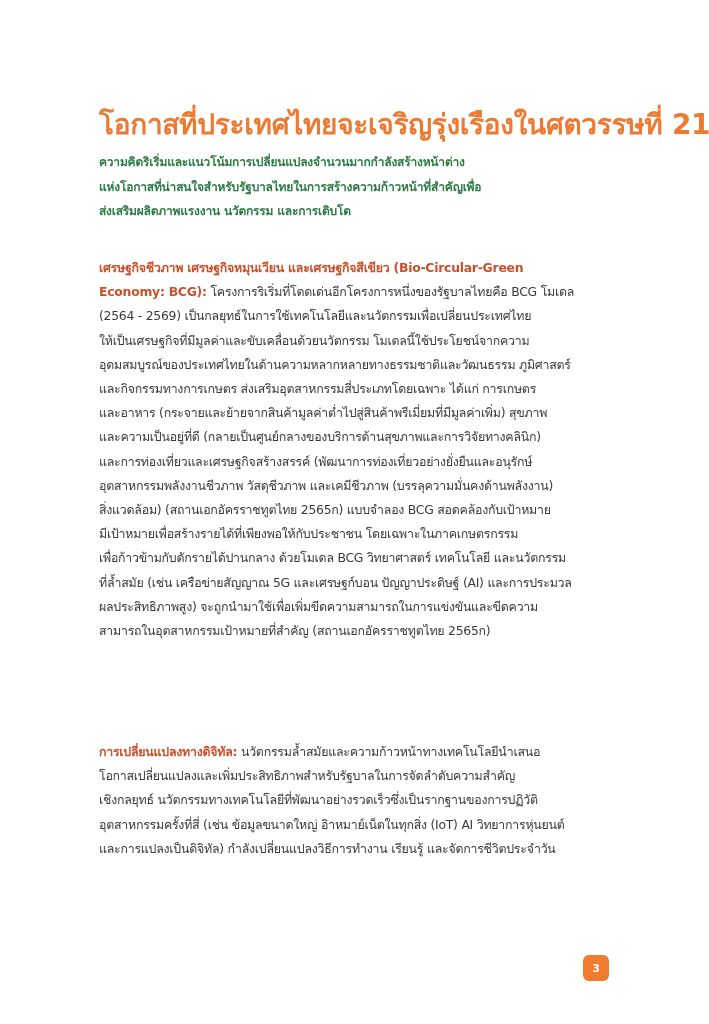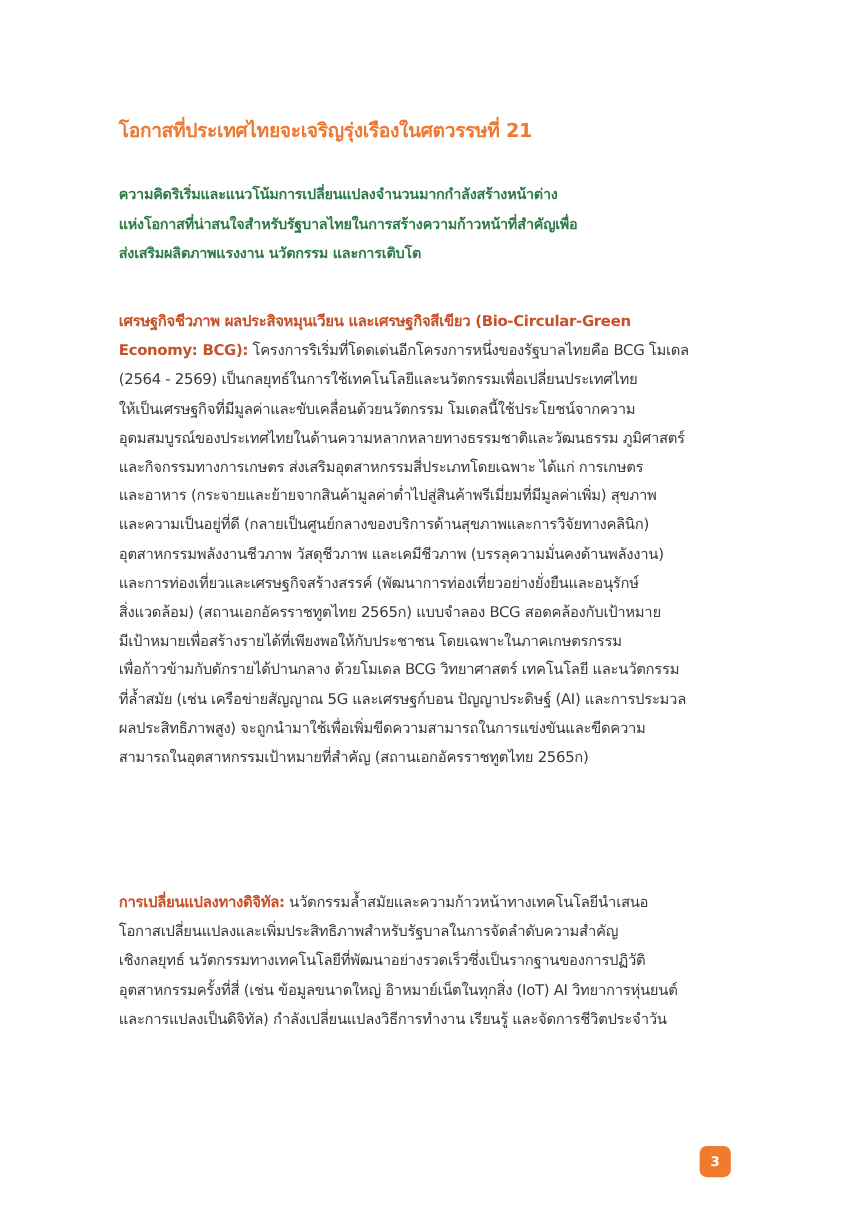--- a/index.html
+++ b/index.html
@@ -17,24 +17,24 @@
     .page {
       position: absolute;
       left: 0; top: 0;
       width: 709px;
       height: 1024px;
       background: #ffffff;
     }
     .title {
       position: absolute;
       left: 99px;
-      top: 94px;
+      top: 110px;
       width: 520px;
       margin: 0;
-      font-size: 16px;
+      font-size: 28px;
       font-weight: bold;
       color: #ec7a33;
       line-height: 30px;
       white-space: nowrap;
       letter-spacing: -0.3px;
     }
     .lead {
       position: absolute;
       left: 99px;
       top: 150px;
@@ -89,30 +89,30 @@
 
   <h1 class="title">โอกาสที่ประเทศไทยจะเจริญรุ่งเรืองในศตวรรษที่ 21</h1>
 
   <div class="lead">
     <span class="line">ความคิดริเริ่มและแนวโน้มการเปลี่ยนแปลงจำนวนมากกำลังสร้างหน้าต่าง</span>
     <span class="line">แห่งโอกาสที่น่าสนใจสำหรับรัฐบาลไทยในการสร้างความก้าวหน้าที่สำคัญเพื่อ</span>
     <span class="line">ส่งเสริมผลิตภาพแรงงาน นวัตกรรม และการเติบโต</span>
   </div>
 
   <div class="para p1">
-    <span class="line"><span class="term">เศรษฐกิจชีวภาพ ผลประสิจหมุนเวียน และเศรษฐกิจสีเขียว (Bio-Circular-Green</span></span>
+    <span class="line"><span class="term">เศรษฐกิจชีวภาพ เศรษฐกิจหมุนเวียน และเศรษฐกิจสีเขียว (Bio-Circular-Green</span></span>
     <span class="line"><span class="term">Economy: BCG):</span><span> โครงการริเริ่มที่โดดเด่นอีกโครงการหนึ่งของรัฐบาลไทยคือ BCG โมเดล</span></span>
     <span class="line">(2564 - 2569) เป็นกลยุทธ์ในการใช้เทคโนโลยีและนวัตกรรมเพื่อเปลี่ยนประเทศไทย</span>
     <span class="line">ให้เป็นเศรษฐกิจที่มีมูลค่าและขับเคลื่อนด้วยนวัตกรรม โมเดลนี้ใช้ประโยชน์จากความ</span>
     <span class="line">อุดมสมบูรณ์ของประเทศไทยในด้านความหลากหลายทางธรรมชาติและวัฒนธรรม ภูมิศาสตร์</span>
     <span class="line">และกิจกรรมทางการเกษตร ส่งเสริมอุตสาหกรรมสี่ประเภทโดยเฉพาะ ได้แก่ การเกษตร</span>
     <span class="line">และอาหาร (กระจายและย้ายจากสินค้ามูลค่าต่ำไปสู่สินค้าพรีเมี่ยมที่มีมูลค่าเพิ่ม) สุขภาพ</span>
     <span class="line">และความเป็นอยู่ที่ดี (กลายเป็นศูนย์กลางของบริการด้านสุขภาพและการวิจัยทางคลินิก)</span>
+    <span class="line">และการท่องเที่ยวและเศรษฐกิจสร้างสรรค์ (พัฒนาการท่องเที่ยวอย่างยั่งยืนและอนุรักษ์</span>
     <span class="line">อุตสาหกรรมพลังงานชีวภาพ วัสดุชีวภาพ และเคมีชีวภาพ (บรรลุความมั่นคงด้านพลังงาน)</span>
-    <span class="line">และการท่องเที่ยวและเศรษฐกิจสร้างสรรค์ (พัฒนาการท่องเที่ยวอย่างยั่งยืนและอนุรักษ์</span>
     <span class="line">สิ่งแวดล้อม) (สถานเอกอัครราชทูตไทย 2565ก) แบบจำลอง BCG สอดคล้องกับเป้าหมาย</span>
     <span class="line">มีเป้าหมายเพื่อสร้างรายได้ที่เพียงพอให้กับประชาชน โดยเฉพาะในภาคเกษตรกรรม</span>
     <span class="line">เพื่อก้าวข้ามกับดักรายได้ปานกลาง ด้วยโมเดล BCG วิทยาศาสตร์ เทคโนโลยี และนวัตกรรม</span>
     <span class="line">ที่ล้ำสมัย (เช่น เครือข่ายสัญญาณ 5G และเศรษฐก์บอน ปัญญาประดิษฐ์ (AI) และการประมวล</span>
     <span class="line">ผลประสิทธิภาพสูง) จะถูกนำมาใช้เพื่อเพิ่มขีดความสามารถในการแข่งขันและขีดความ</span>
     <span class="line">สามารถในอุตสาหกรรมเป้าหมายที่สำคัญ (สถานเอกอัครราชทูตไทย 2565ก)</span>
   </div>
 
   <div class="para p2">
     <span class="line"><span class="term">การเปลี่ยนแปลงทางดิจิทัล:</span><span> นวัตกรรมล้ำสมัยและความก้าวหน้าทางเทคโนโลยีนำเสนอ</span></span>

